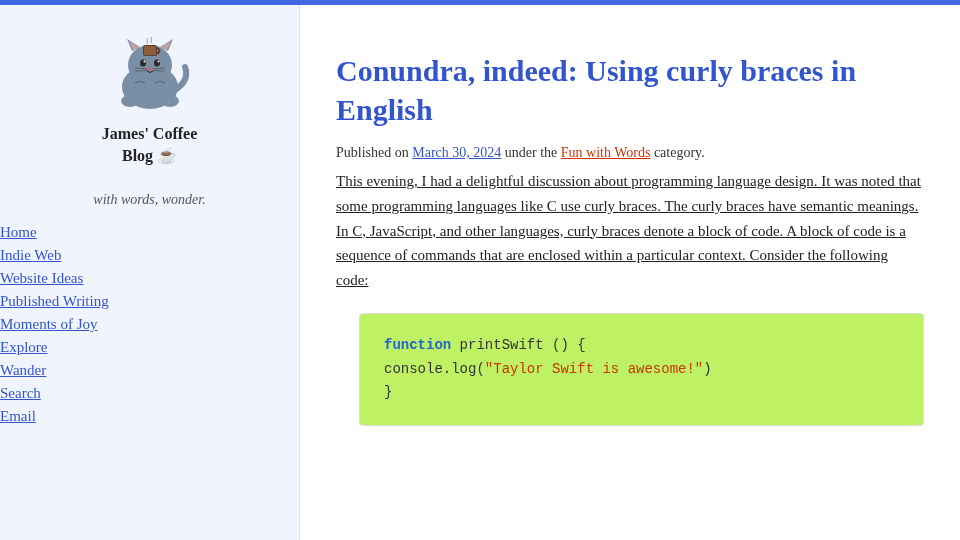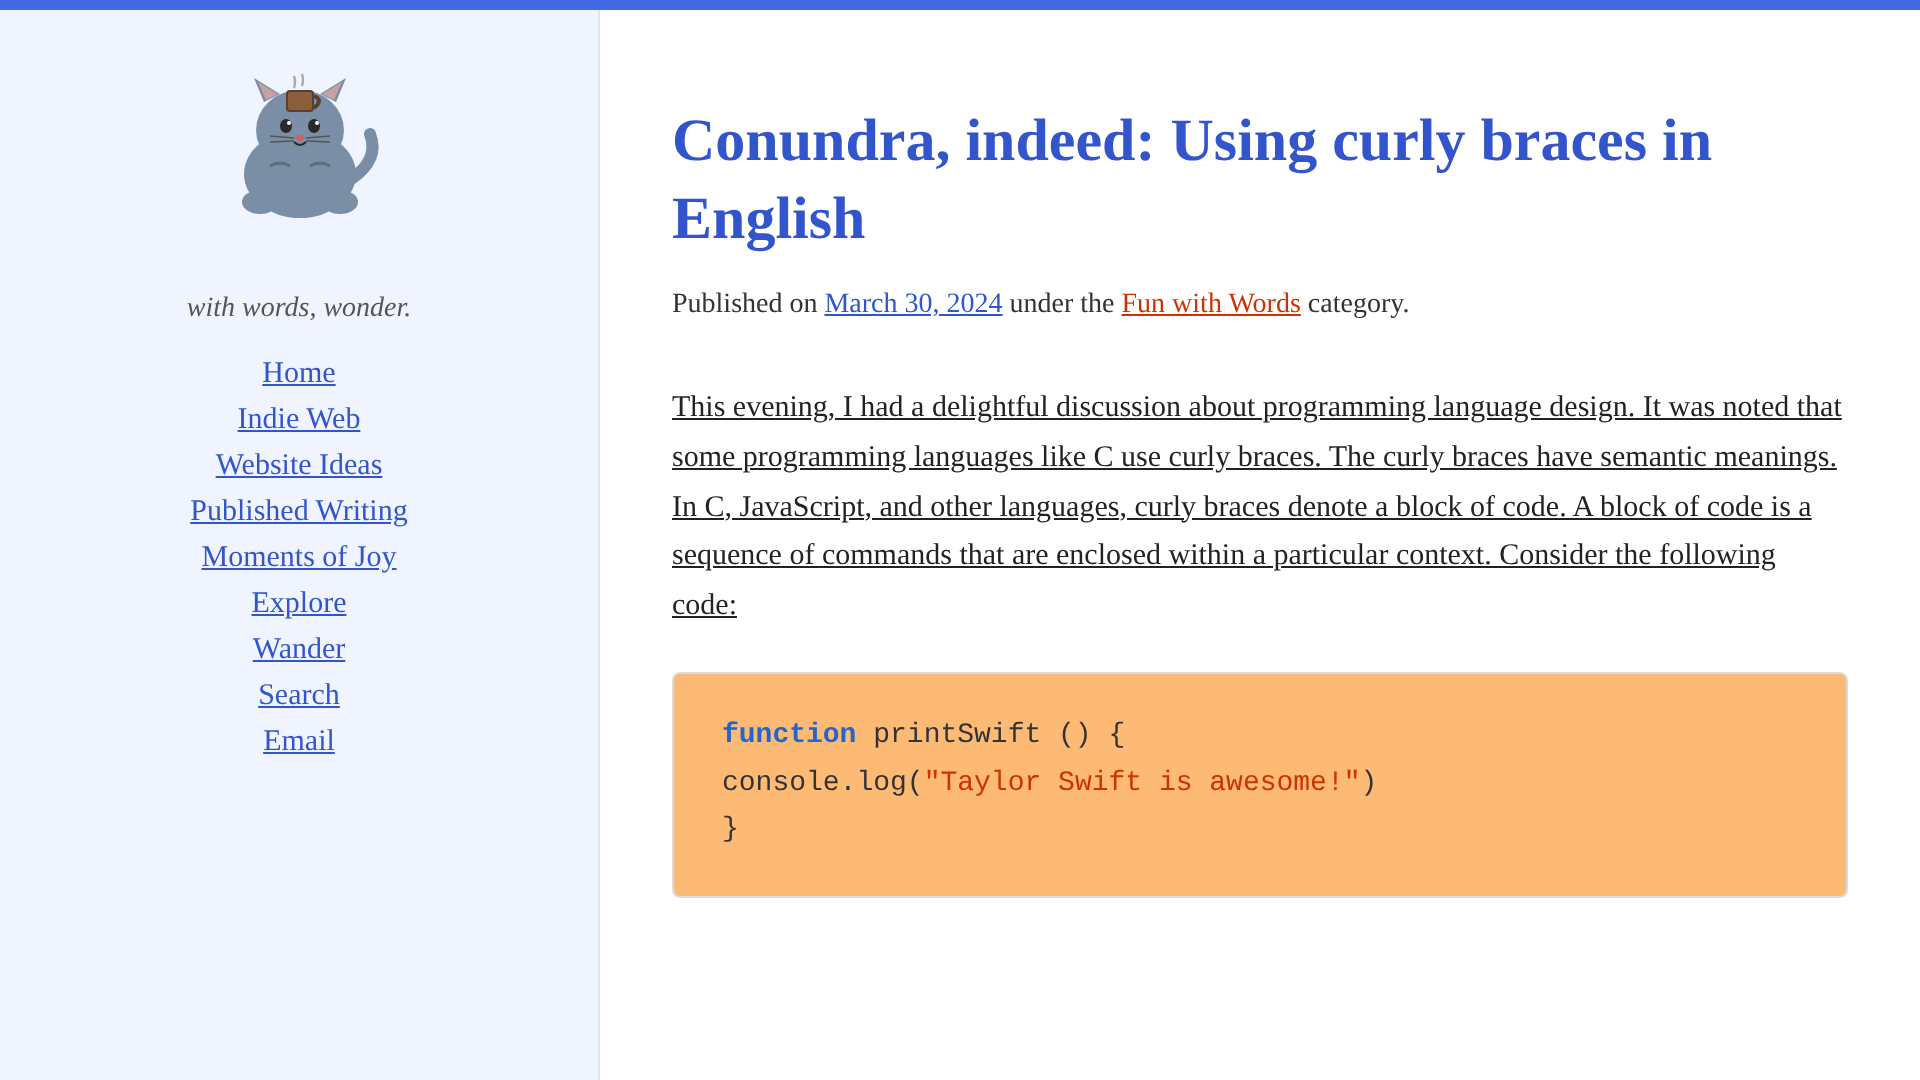--- a/index.html
+++ b/index.html
@@ -63,21 +63,21 @@
       color: #555;
       font-style: italic;
       margin-top: 24px;
       margin-bottom: 16px;
       text-align: center;
     }
 
     .sidebar-nav {
       display: flex;
       flex-direction: column;
-      align-items: center;
+      align-items: flex-start;
       gap: 6px;
       width: 100%;
     }
 
     .sidebar-nav a {
       color: #3355cc;
       text-decoration: underline;
       font-size: 15px;
       text-align: center;
       cursor: pointer;
@@ -95,21 +95,21 @@
       font-size: 30px;
       font-weight: bold;
       color: #3355cc;
       line-height: 1.3;
       margin-bottom: 16px;
     }
 
     .article-meta {
       font-size: 14px;
       color: #333;
-      margin-bottom: 31px;
+      margin-bottom: 8px;
     }
 
     .article-meta a {
       color: #3355cc;
       text-decoration: underline;
     }
 
     .article-meta a.category-link {
       color: #cc3300;
       text-decoration: underline;
@@ -117,29 +117,30 @@
 
     .article-body {
       font-size: 15px;
       color: #222;
       line-height: 1.65;
       margin-bottom: 20px;
       text-decoration: underline;
     }
 
     .code-block {
-      background-color: #fdba74;
+      background-color: #bef264;
       border: 1px solid #ddd;
       border-radius: 4px;
       padding: 20px 24px;
       font-family: 'Courier New', Courier, monospace;
       font-size: 14px;
       line-height: 1.7;
       margin-bottom: 20px;
       color: #333;
+      margin-left: 23px;
     }
 
     .kw-function {
       color: #2266cc;
       font-weight: bold;
     }
 
     .kw-string {
       color: #cc3300;
     }
@@ -210,20 +211,24 @@
         <path d="M30 58 Q35 55 40 58" fill="none" stroke="#5a6e80" stroke-width="1.5"></path>
         <path d="M50 58 Q55 55 60 58" fill="none" stroke="#5a6e80" stroke-width="1.5"></path>
 
         <ellipse cx="25" cy="76" rx="9" ry="6" fill="#7a8fa6"></ellipse>
         <ellipse cx="65" cy="76" rx="9" ry="6" fill="#7a8fa6"></ellipse>
 
         <path d="M70 65 Q85 55 80 42" fill="none" stroke="#7a8fa6" stroke-width="6" stroke-linecap="round"></path>
       </svg>
     </div>
 
+    <div class="sidebar-title">
+      <span>James' Coffee</span><br>
+      <span>Blog ☕</span>
+    </div>
 
     <div class="sidebar-tagline">with words, wonder.</div>
 
     <nav class="sidebar-nav">
       <a href="#">Home</a>
       <a href="#">Indie Web</a>
       <a href="#">Website Ideas</a>
       <a href="#">Published Writing</a>
       <a href="#">Moments of Joy</a>
       <a href="#">Explore</a>

